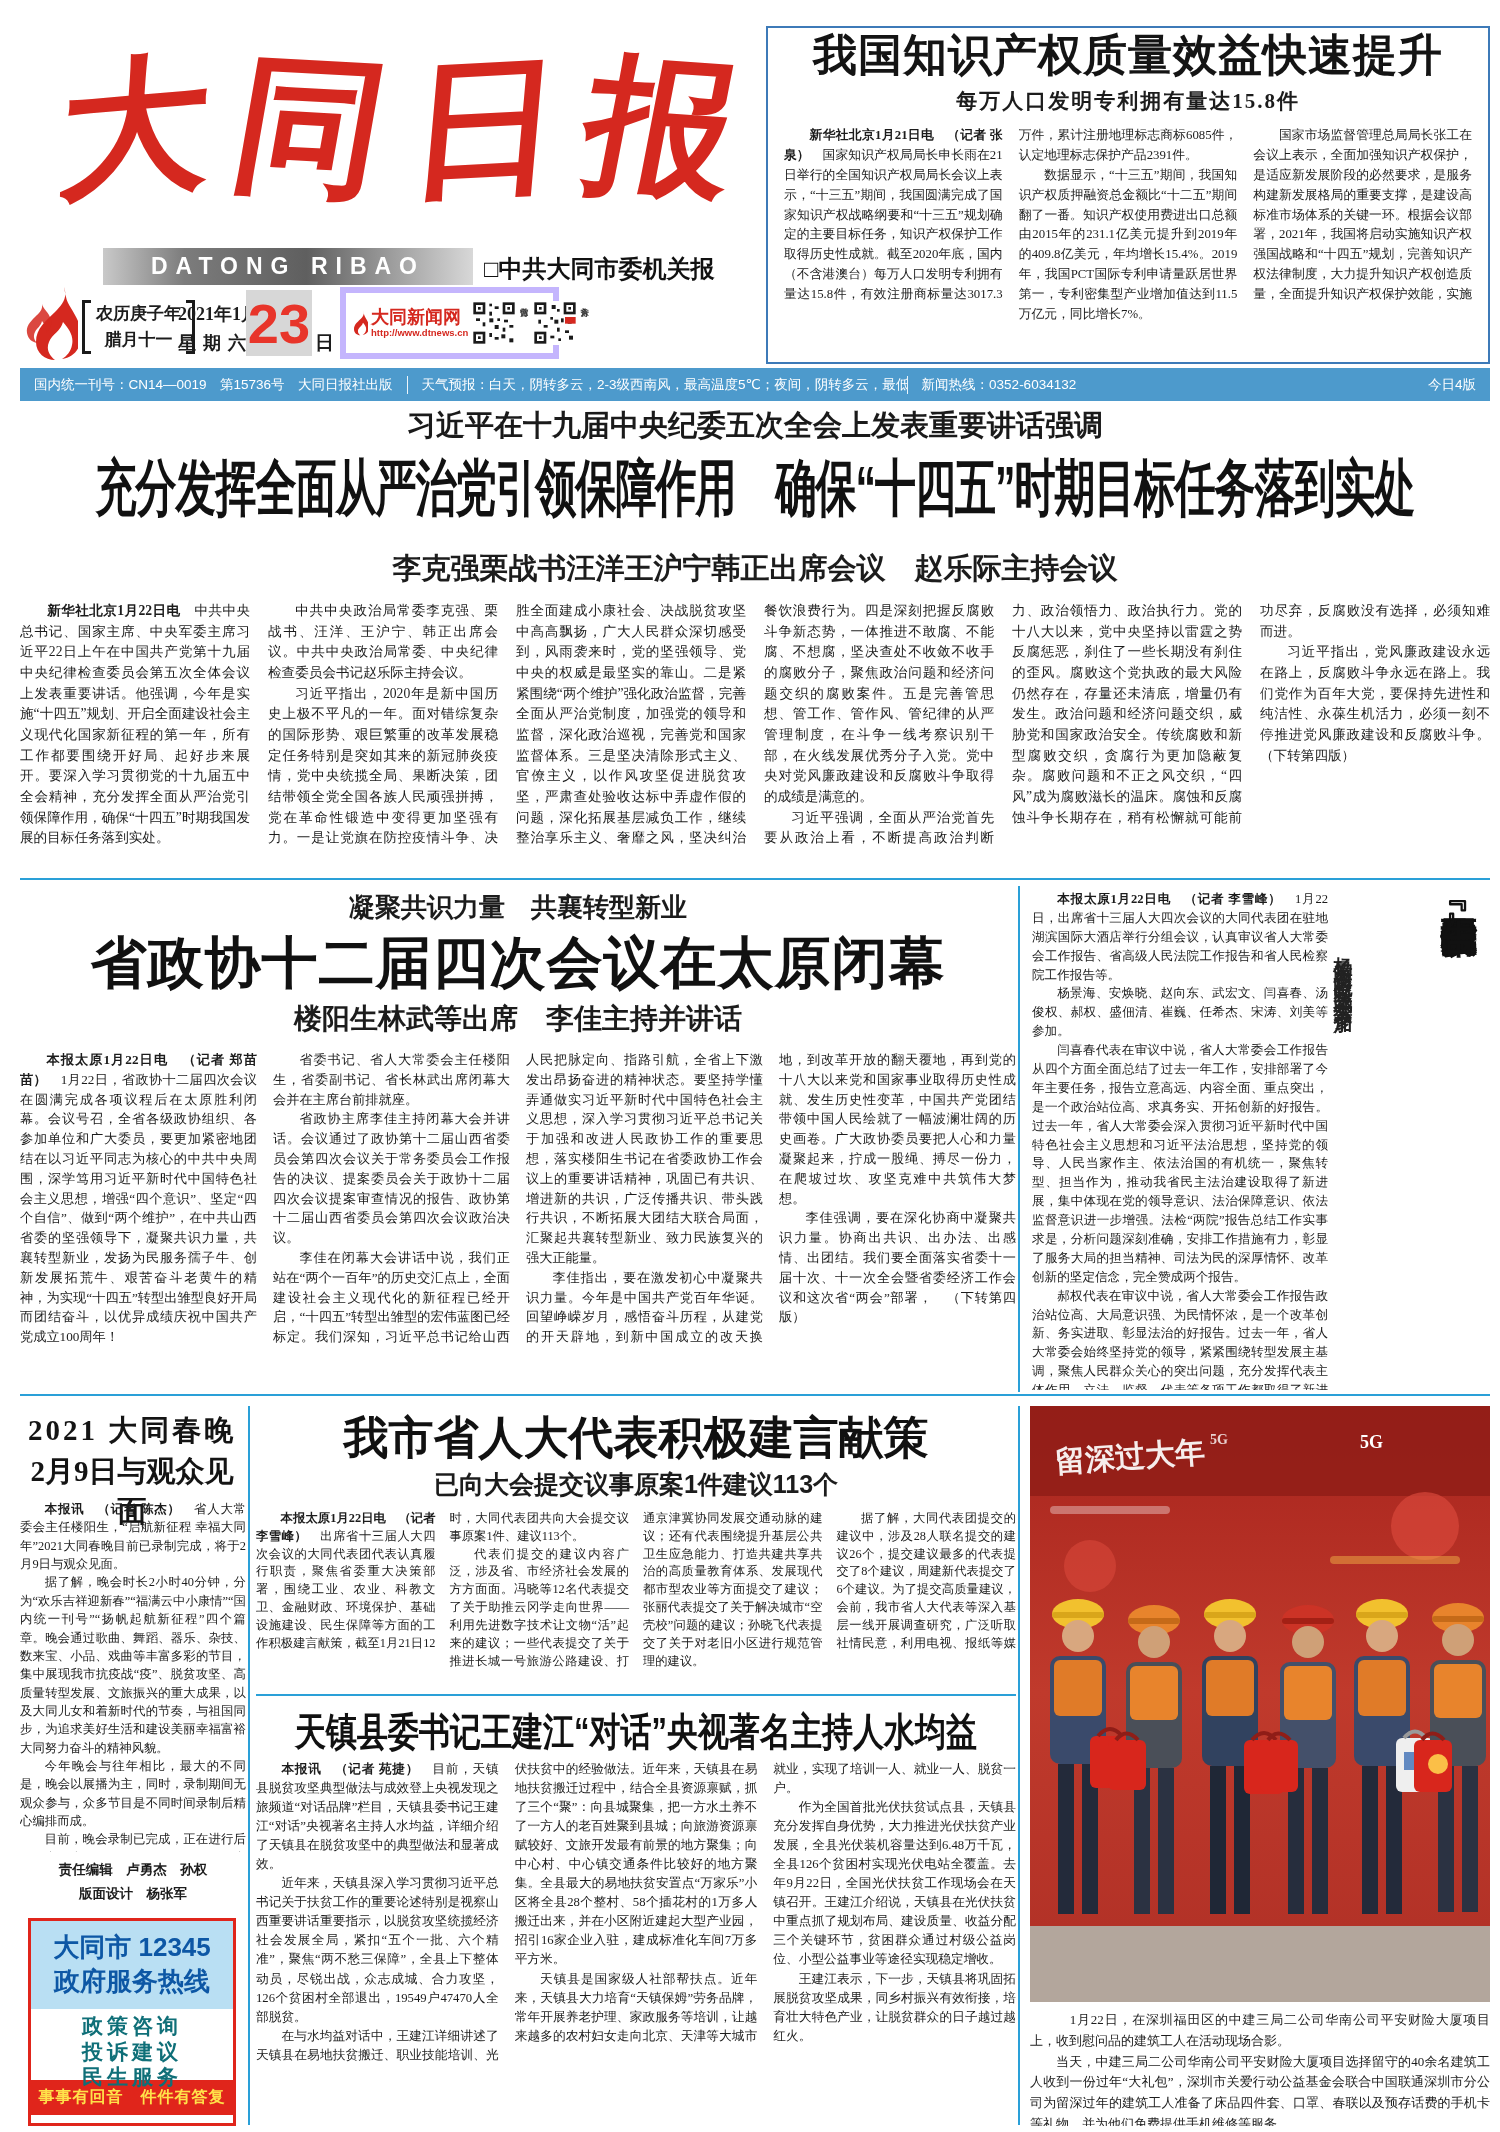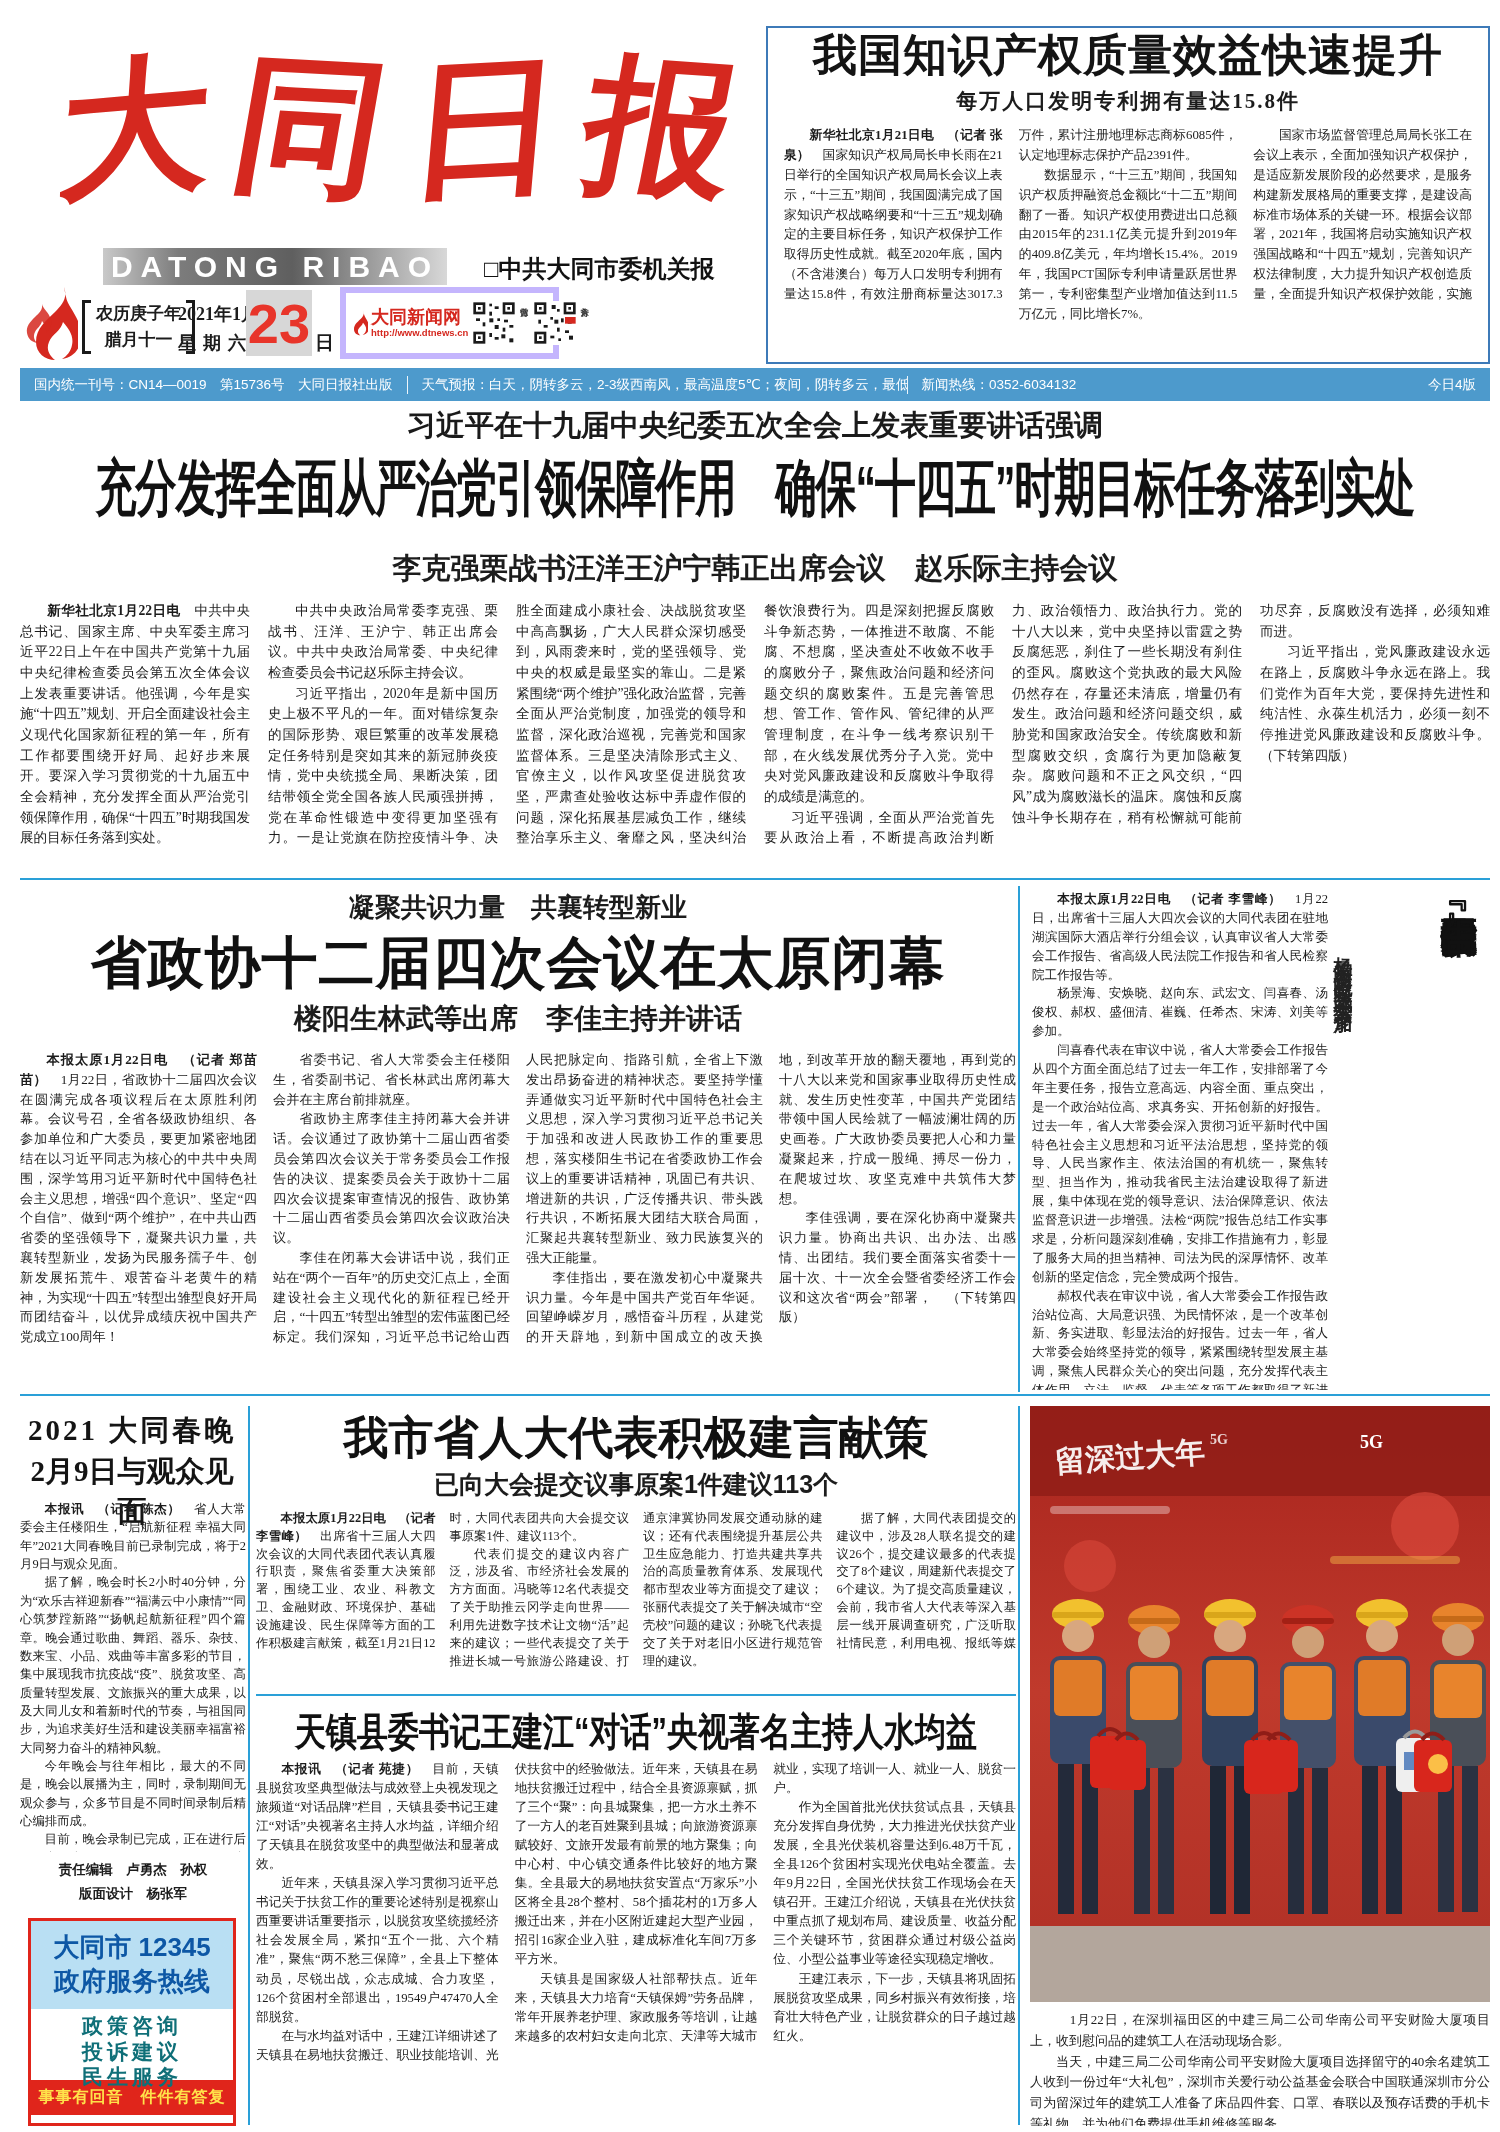--- a/index.html
+++ b/index.html
@@ -14,21 +14,21 @@
   .ctr{text-align:center}
 
   
   .masthead{left:42px;top:16px;width:712px;height:224px;display:flex;justify-content:space-between;
             align-items:center;padding:0 18px}
   .mchar{font-size:150px;line-height:1;color:#d5281f;font-weight:bold;display:inline-block;transform:skewX(-7deg)}
   .mchar:nth-child(1){transform:skewX(-9deg) rotate(-5deg)}
   .mchar:nth-child(2){transform:skewX(-7deg) rotate(3deg)}
   .mchar:nth-child(3){transform:skewX(-8deg) rotate(-3deg)}
   .mchar:nth-child(4){transform:skewX(-7deg) rotate(4deg)}
-  .pinyin-bar{left:103px;top:248px;width:344px;height:37px;color:#fff;font-weight:bold;font-size:30px;
+  .pinyin-bar{left:103px;top:248px;width:370px;height:37px;color:#fff;font-weight:bold;font-size:23px;
       letter-spacing:8px;display:flex;align-items:center;justify-content:center;
       background:linear-gradient(90deg,#c9c9c9 0%,#7c7c7c 22%,#5f5f5f 55%,#d8d8d8 100%)}
   .organ{left:484px;top:253px;font-size:24px;font-weight:bold;color:#111}
 
   
   .flame{left:24px;top:286px;width:54px;height:74px}
   .lunar{left:82px;top:298px;height:58px;display:flex;align-items:center;gap:5px}
   .brk{width:9px;height:54px;border:3px solid #1a1a1a}
   .brk.l{border-right:none}.brk.r{border-left:none}
   .lunar-txt{font-size:17px;font-weight:bold;line-height:1.55;text-align:center;white-space:nowrap}
@@ -283,21 +283,21 @@
   <div class="rule-h r2"></div>
   <div class="rule-v v2"></div>
   <div class="rule-v v3"></div>
 
   <div class="abs gh ctr">
     <div class="l1">2021 大同春晚</div>
     <div>2月9日与观众见面</div>
   </div>
   <div class="abs gbody jc">
     <p><b>本报讯　（记者 陈杰）</b><span>　省人大常委会主任楼阳生，“启航新征程 幸福大同年”2021大同春晚目前已录制完成，将于2月9日与观众见面。</span></p>
-    <p>据了解，晚会时长2小时40分钟，分为“欢乐吉祥迎新春”“福满云中小康情”“同心筑梦蹚新路”“扬帆起航新征程”四个篇章。晚会通过歌曲、舞蹈、器乐、杂技、数来宝、小品、戏曲等丰富多彩的节目，集中展现我市抗疫战“疫”、脱贫攻坚、高质量转型发展、文旅振兴的重大成果，以及大同儿女和着新时代的节奏，与祖国同步，为追求美好生活和建设美丽幸福富裕大同努力奋斗的精神风貌。</p>
+    <p>据了解，晚会时长2小时40分钟，分为“欢乐吉祥迎新春”“福满云中小康情”“国内统一刊号”“扬帆起航新征程”四个篇章。晚会通过歌曲、舞蹈、器乐、杂技、数来宝、小品、戏曲等丰富多彩的节目，集中展现我市抗疫战“疫”、脱贫攻坚、高质量转型发展、文旅振兴的重大成果，以及大同儿女和着新时代的节奏，与祖国同步，为追求美好生活和建设美丽幸福富裕大同努力奋斗的精神风貌。</p>
     <p>今年晚会与往年相比，最大的不同是，晚会以展播为主，同时，录制期间无观众参与，众多节目是不同时间录制后精心编排而成。</p>
     <p>目前，晚会录制已完成，正在进行后期的剪辑加工，2月9日（农历腊月二十八）将在大同广播电视台、看大同APP等播出，正月期间，还将多次复播。</p>
   </div>
   <div class="abs editors">
     <div>责任编辑　卢勇杰　孙权</div>
     <div>版面设计　杨张军</div>
   </div>
 
   <div class="abs hbox">
     <div class="hb-head">

